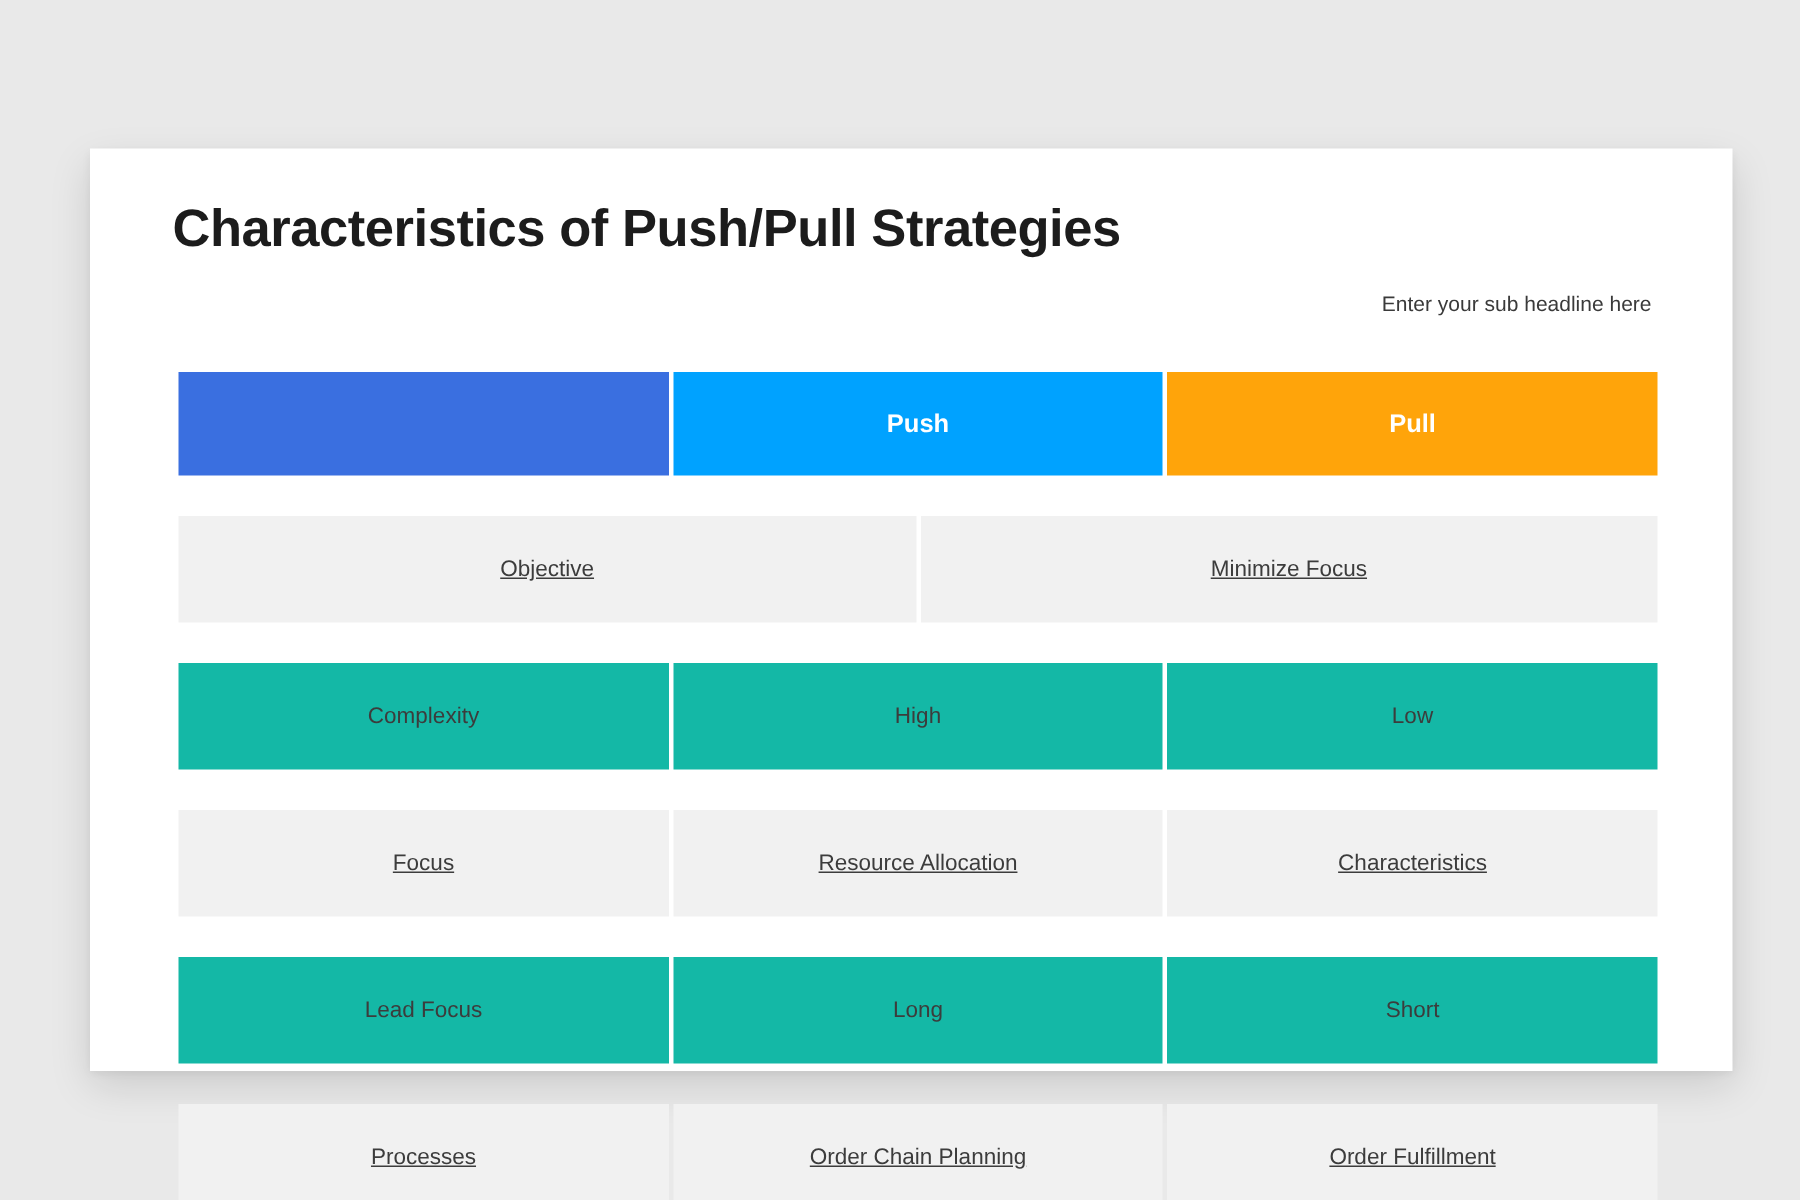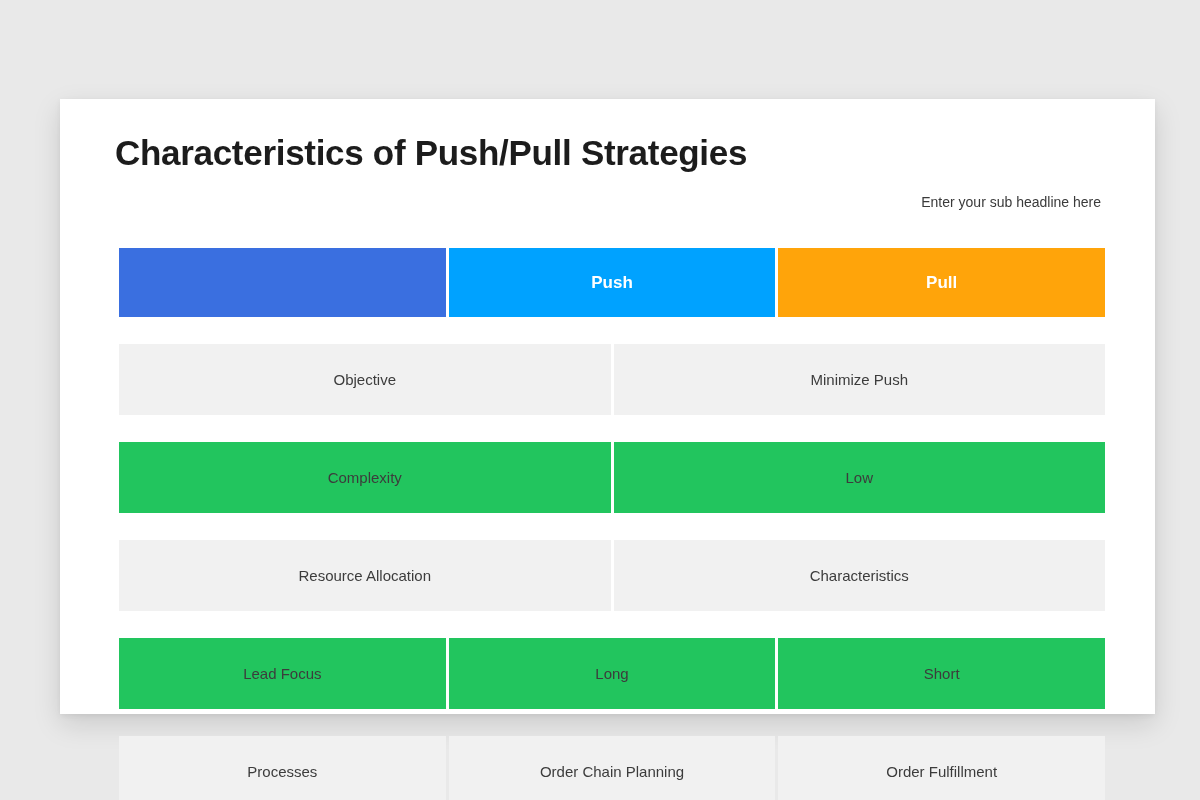--- a/index.html
+++ b/index.html
@@ -63,49 +63,51 @@
     color:#3c3c3c;
     height:71px;
     padding:0 10px;
   }
   .matrix-row.header-row .matrix-cell {
     height:69px;
     color:#ffffff;
     font-weight:700;
     font-size:17px;
   }
-  .matrix-row.shaded .matrix-cell { background:#f1f1f1; }
-  .matrix-row.plain  .matrix-cell { background:#22c55e; }
+  .matrix-row.shaded .matrix-cell { background:#f1f1f1;text-decoration:underline; }
+  .matrix-row.plain  .matrix-cell { background:#14b8a6; }
 </style>
 </head>
 <body>
 
 <div class="slide-stage">
   <div class="slide-card">
     <div class="slide-inner">
 
       <h1 class="page-title">Characteristics of Push/Pull Strategies</h1>
 
       <div class="page-subtitle">Enter your sub headline here</div>
 
       <div class="matrix-table" id="matrix-table">
           <div class="matrix-row header-row">
             <div class="matrix-cell" style="background: rgb(58, 111, 224);"></div>
             <div class="matrix-cell" style="background: rgb(0, 162, 255);">Push</div>
             <div class="matrix-cell" style="background: rgb(255, 164, 10);">Pull</div>
           </div>
           <div class="matrix-row shaded">
             <div class="matrix-cell">Objective</div>
-            <div class="matrix-cell">Minimize Push</div>
+            <div class="matrix-cell">Minimize Focus</div>
           </div>
           <div class="matrix-row plain">
             <div class="matrix-cell">Complexity</div>
+            <div class="matrix-cell">High</div>
             <div class="matrix-cell">Low</div>
           </div>
           <div class="matrix-row shaded">
+            <div class="matrix-cell">Focus</div>
             <div class="matrix-cell">Resource Allocation</div>
             <div class="matrix-cell">Characteristics</div>
           </div>
           <div class="matrix-row plain">
             <div class="matrix-cell">Lead Focus</div>
             <div class="matrix-cell">Long</div>
             <div class="matrix-cell">Short</div>
           </div>
           <div class="matrix-row shaded">
             <div class="matrix-cell">Processes</div>

